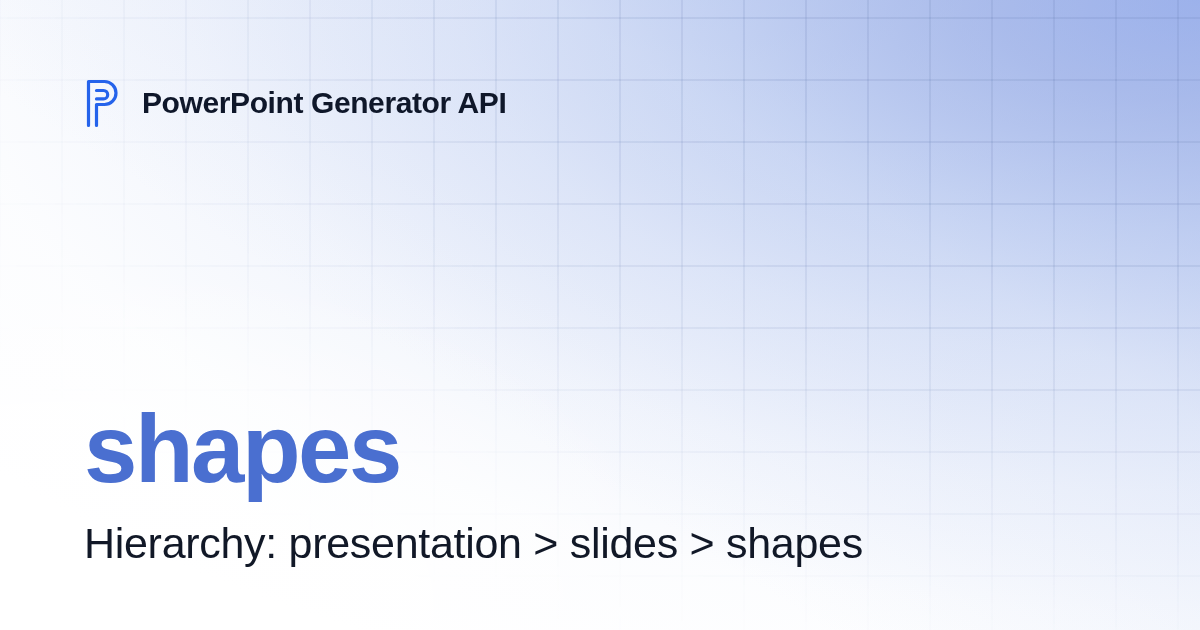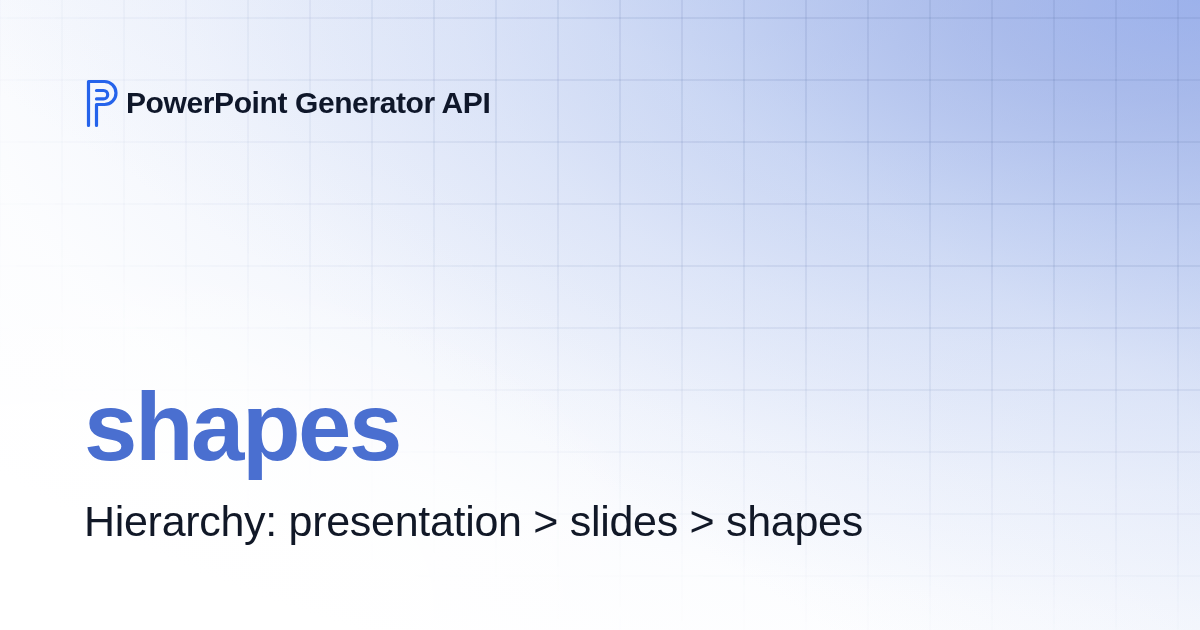--- a/index.html
+++ b/index.html
@@ -101,21 +101,21 @@
     z-index:5;
   }
 
   
   .brand {
     position:absolute;
     left:84px;
     top:78px;
     display:flex;
     align-items:center;
-    gap:4px;
+    gap:20px;
   }
 
   .brand-logo {
     width:38px;
     height:50px;
     display:block;
     flex:0 0 auto;
   }
 
   .brand-name {
@@ -124,21 +124,21 @@
     letter-spacing:-0.4px;
     color:#0f172a;
     white-space:nowrap;
     line-height:1;
   }
 
   
   .hero {
     position:absolute;
     left:84px;
-    top:378px;
+    top:400px;
   }
 
   .hero-title {
     font-size:96px;
     font-weight:bold;
     letter-spacing:-2.5px;
     color:#4a6fd0;
     line-height:1.02;
     white-space:nowrap;
   }

